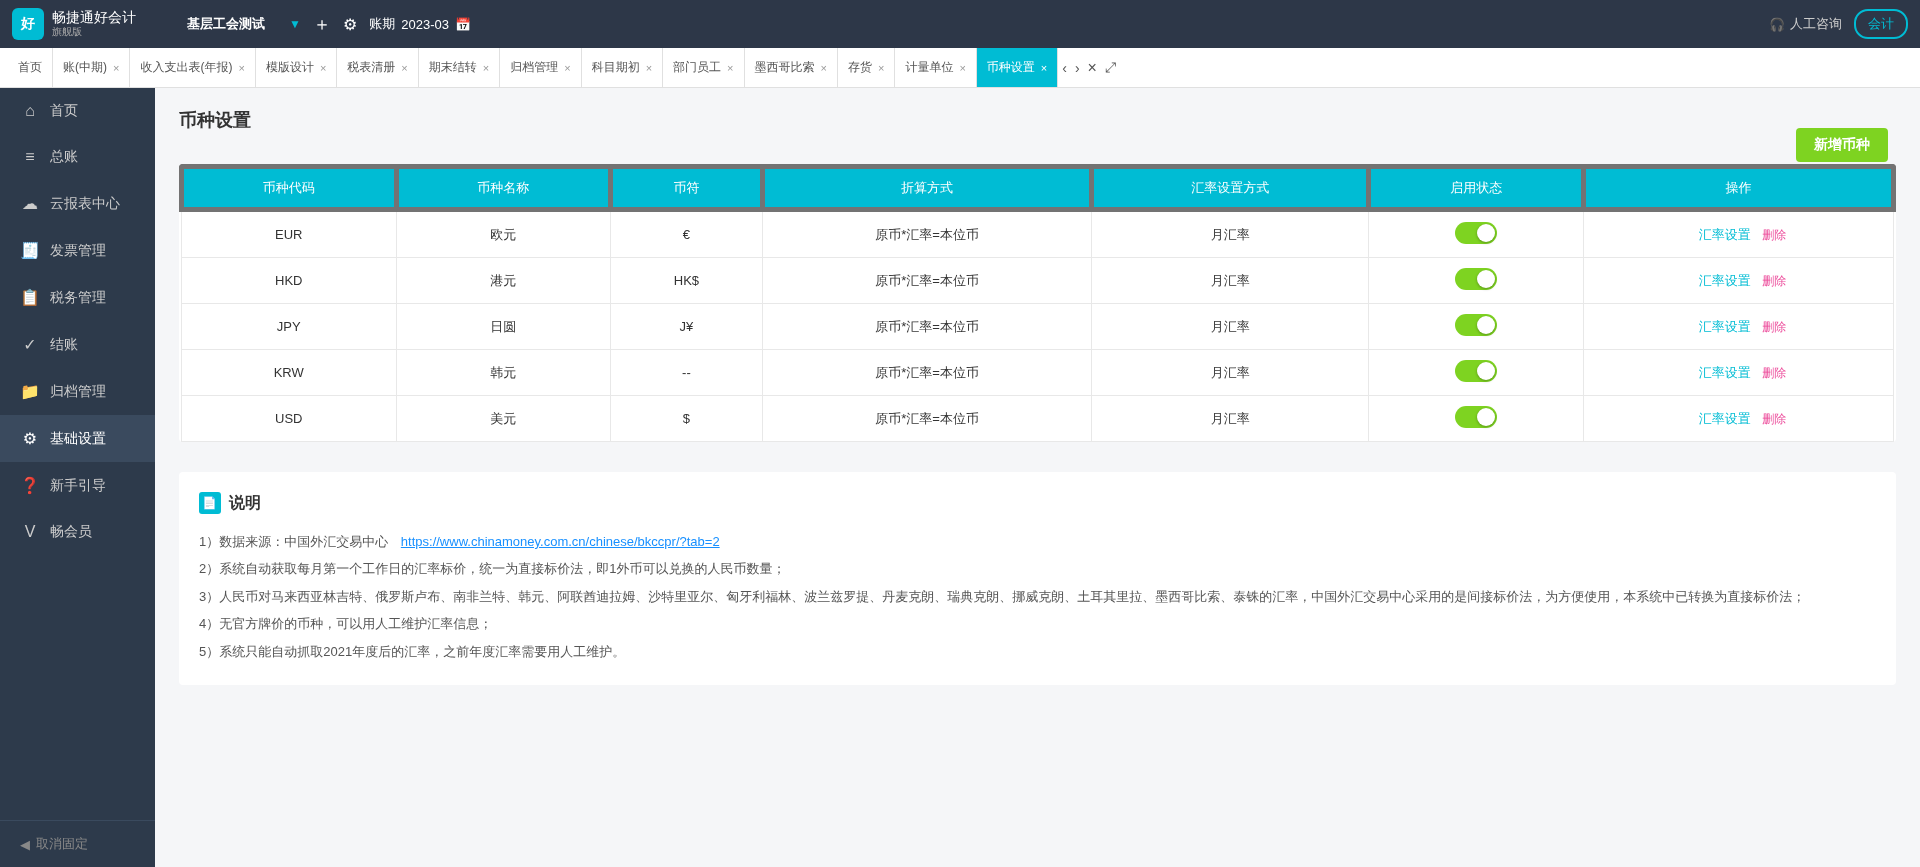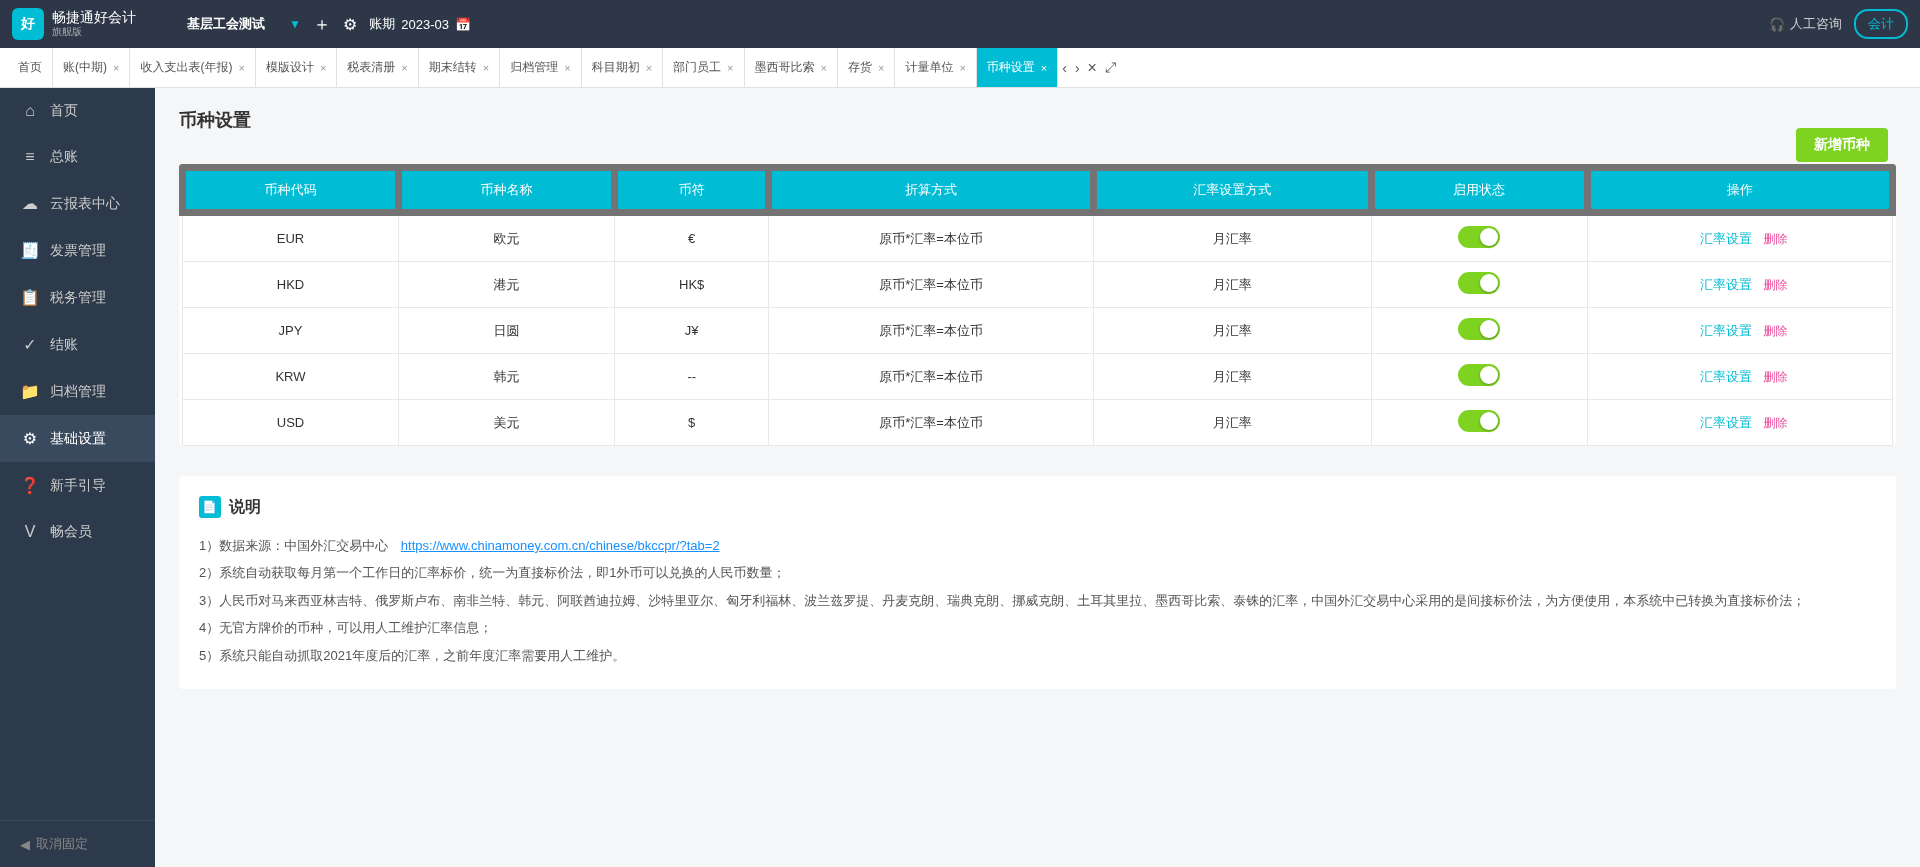--- a/index.html
+++ b/index.html
@@ -246,21 +246,21 @@
     }
     .data-table thead tr {
       background: #00bcd4;
       color: white;
     }
     .data-table thead th {
       padding: 10px 16px;
       font-size: 13px;
       font-weight: normal;
       text-align: center;
-      border: 7px solid #737373;
+      border: 5px solid #737373;
     }
     .data-table tbody tr {
       border-bottom: 1px solid #e8e8e8;
     }
     .data-table tbody td {
       padding: 10px 16px;
       text-align: center;
       font-size: 13px;
       color: #333;
       border: 1px solid #e8e8e8;

